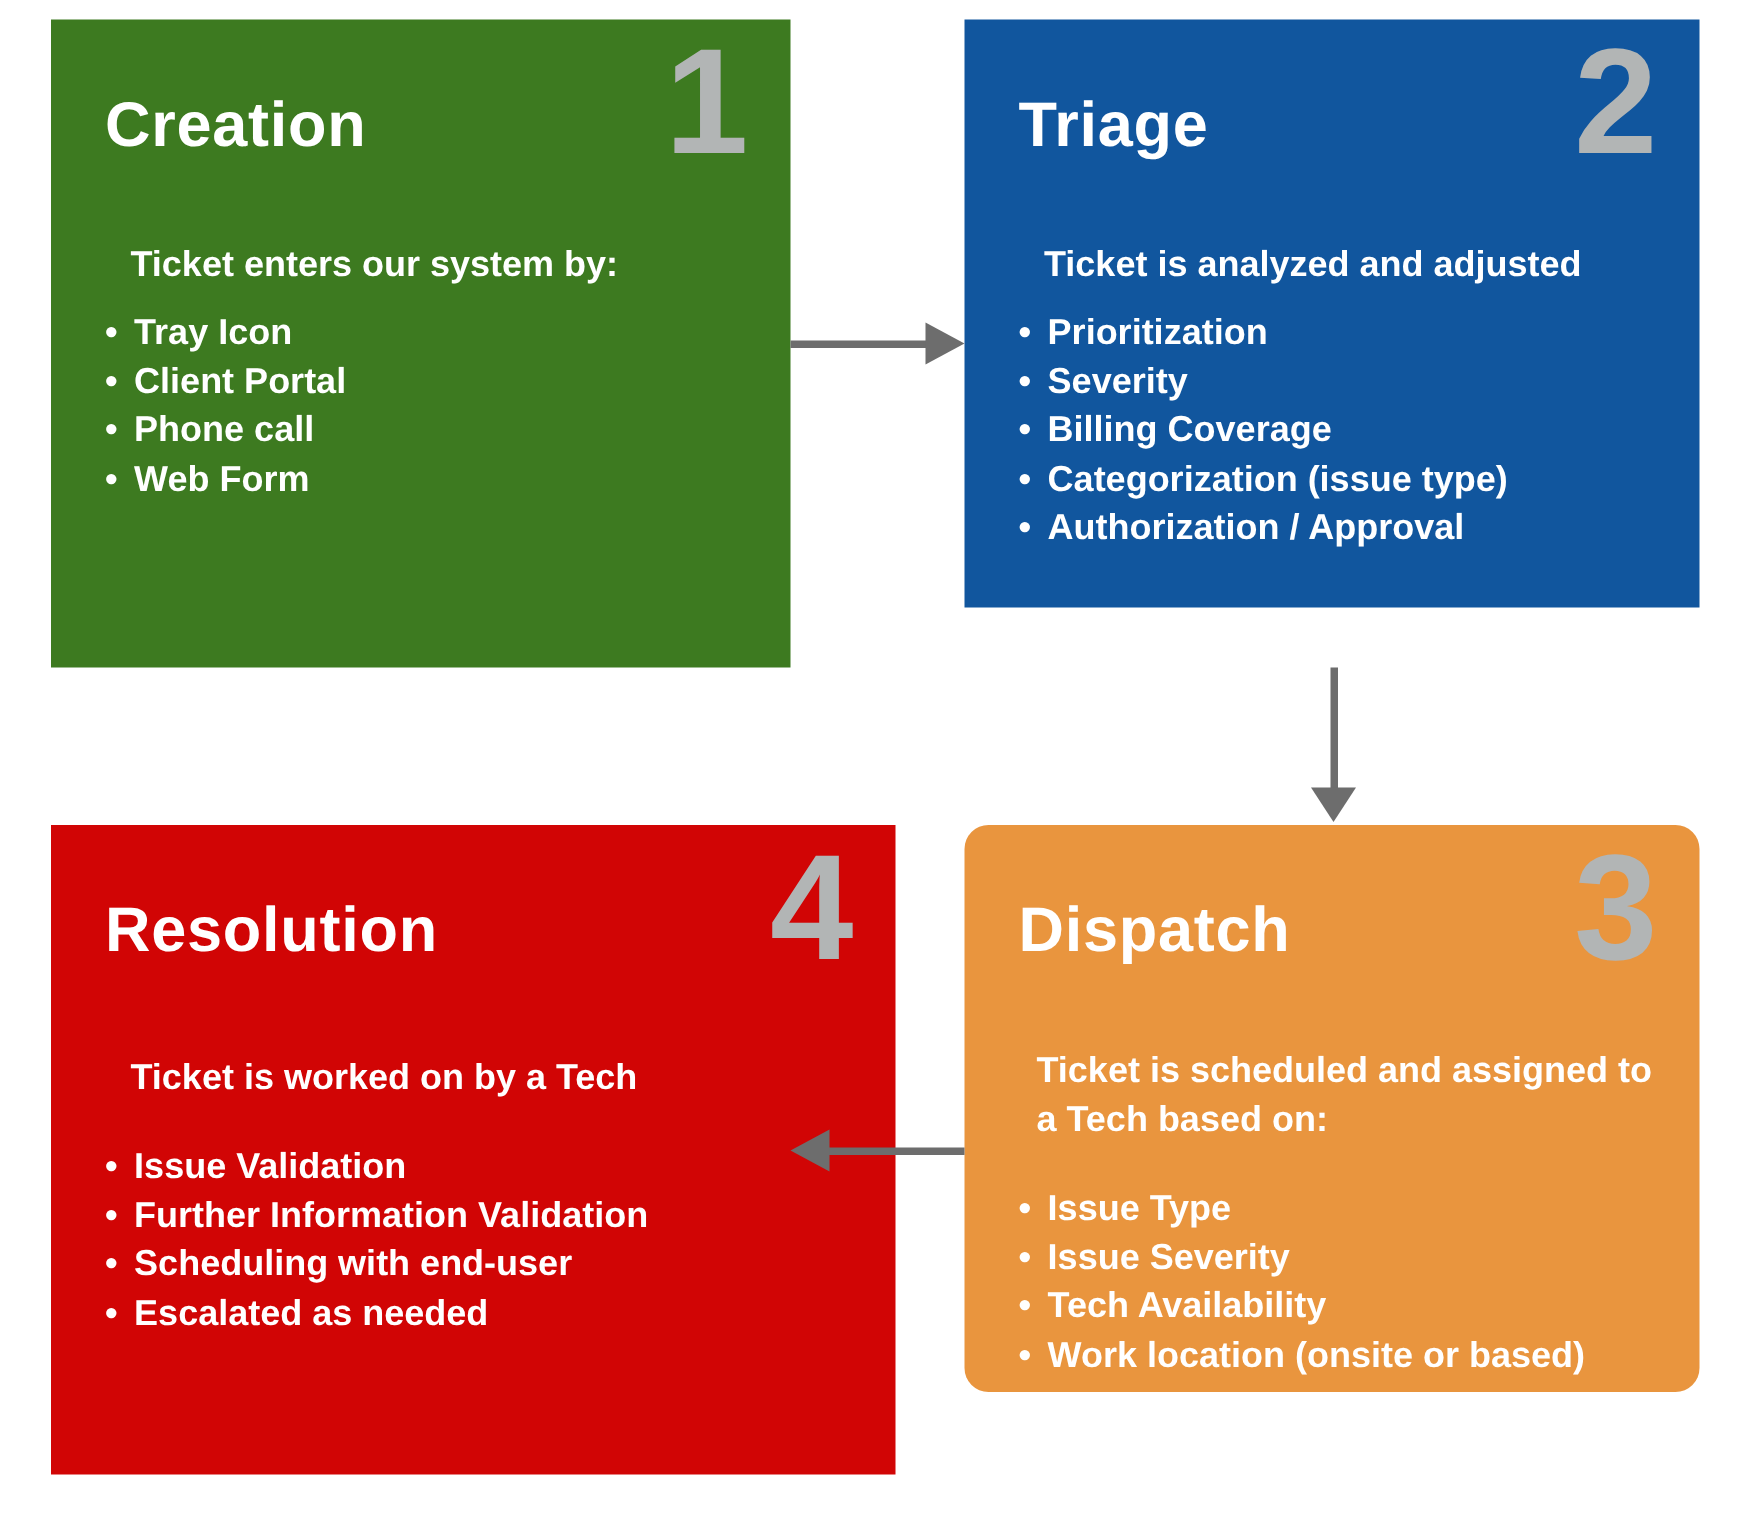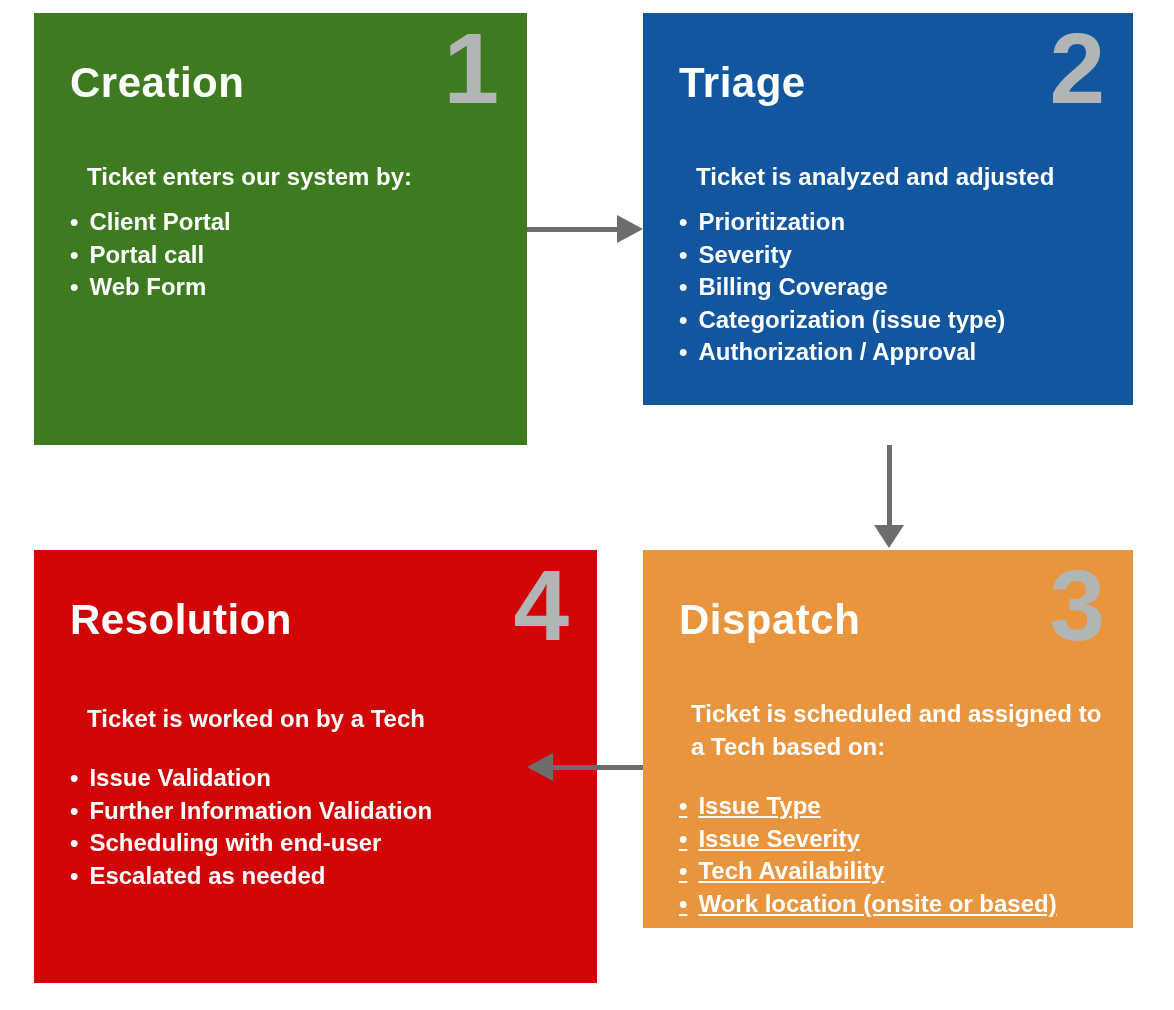--- a/index.html
+++ b/index.html
@@ -14,21 +14,21 @@
     background: #ffffff;
     font-family: "Liberation Sans", sans-serif;
     overflow: hidden;
   }
   .box {
     position: absolute;
     color: #ffffff;
   }
   .box-0 { left: 34px;  top: 13px;  width: 493px; height: 432px; background: var(--creation-bg, #3d7a20); }
   .box-1 { left: 643px; top: 13px;  width: 490px; height: 392px; background: var(--triage-bg, #11569e); }
-  .box-2 { left: 643px; top: 550px; width: 490px; height: 378px; background: var(--dispatch-bg, #e9953e); }
+  .box-2 { left: 643px; top: 550px; width: 490px; height: 378px; background: var(--dispatch-bg, #e9953e); border-radius: 16px; }
   .box-3 { left: 34px;  top: 550px; width: 563px; height: 433px; background: var(--resolution-bg, #d10505); }
 
   .title {
     position: absolute;
     left: 36px;
     top: 46px;
     margin: 0;
     font-size: 42px;
     font-weight: bold;
     letter-spacing: 0.5px;
@@ -64,21 +64,21 @@
     margin: 0;
     padding: 0;
     list-style: none;
     font-size: 24px;
     font-weight: bold;
     line-height: 32.5px;
     max-width: 445px;
     color: var(--text-white, #ffffff);
   }
   .box-0 .bullets, .box-1 .bullets { top: 193px; }
-  .box-2 .bullets { top: 240px; text-decoration: underline; }
+  .box-2 .bullets { top: 240px; }
   .box-3 .bullets { top: 212px; }
   .bullets li::before { content: "\2022"; margin-right: 11px; }
 
   .arrow { position: absolute; }
   .shaft { position: absolute; background: var(--arrow-gray, #6d6d6d); }
   .head  { position: absolute; width: 0; height: 0; }
 
   .arrow-1 { left: 527px; top: 215px; width: 116px; height: 28px; }
   .arrow-1 .shaft { left: 0; top: 12px; width: 92px; height: 5px; }
   .arrow-1 .head  { left: 90px; top: 0;
@@ -103,22 +103,23 @@
 </head>
 <body>
 
 <div class="canvas">
 
   <section class="box box-0">
     <h2 class="title">Creation</h2>
     <div class="number">1</div>
     <p class="subtitle">Ticket enters our system by:</p>
     <ul class="bullets">
+        <li>Tray Icon</li>
         <li>Client Portal</li>
-        <li>Portal call</li>
+        <li>Phone call</li>
         <li>Web Form</li>
       </ul>
   </section>
 
   <section class="box box-1">
     <h2 class="title">Triage</h2>
     <div class="number">2</div>
     <p class="subtitle">Ticket is analyzed and adjusted</p>
     <ul class="bullets">
         <li>Prioritization</li>

